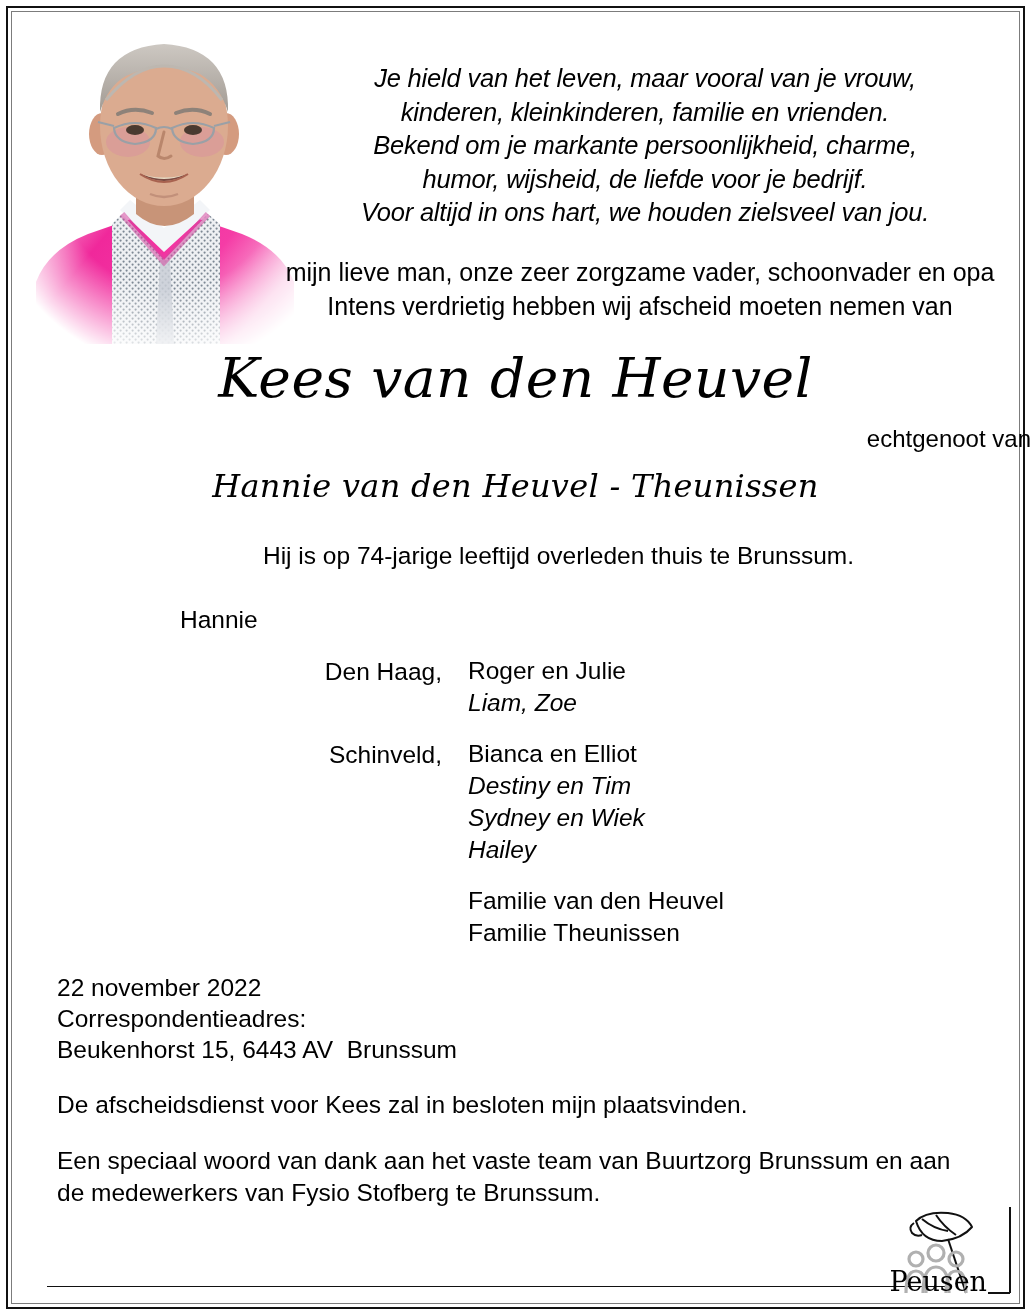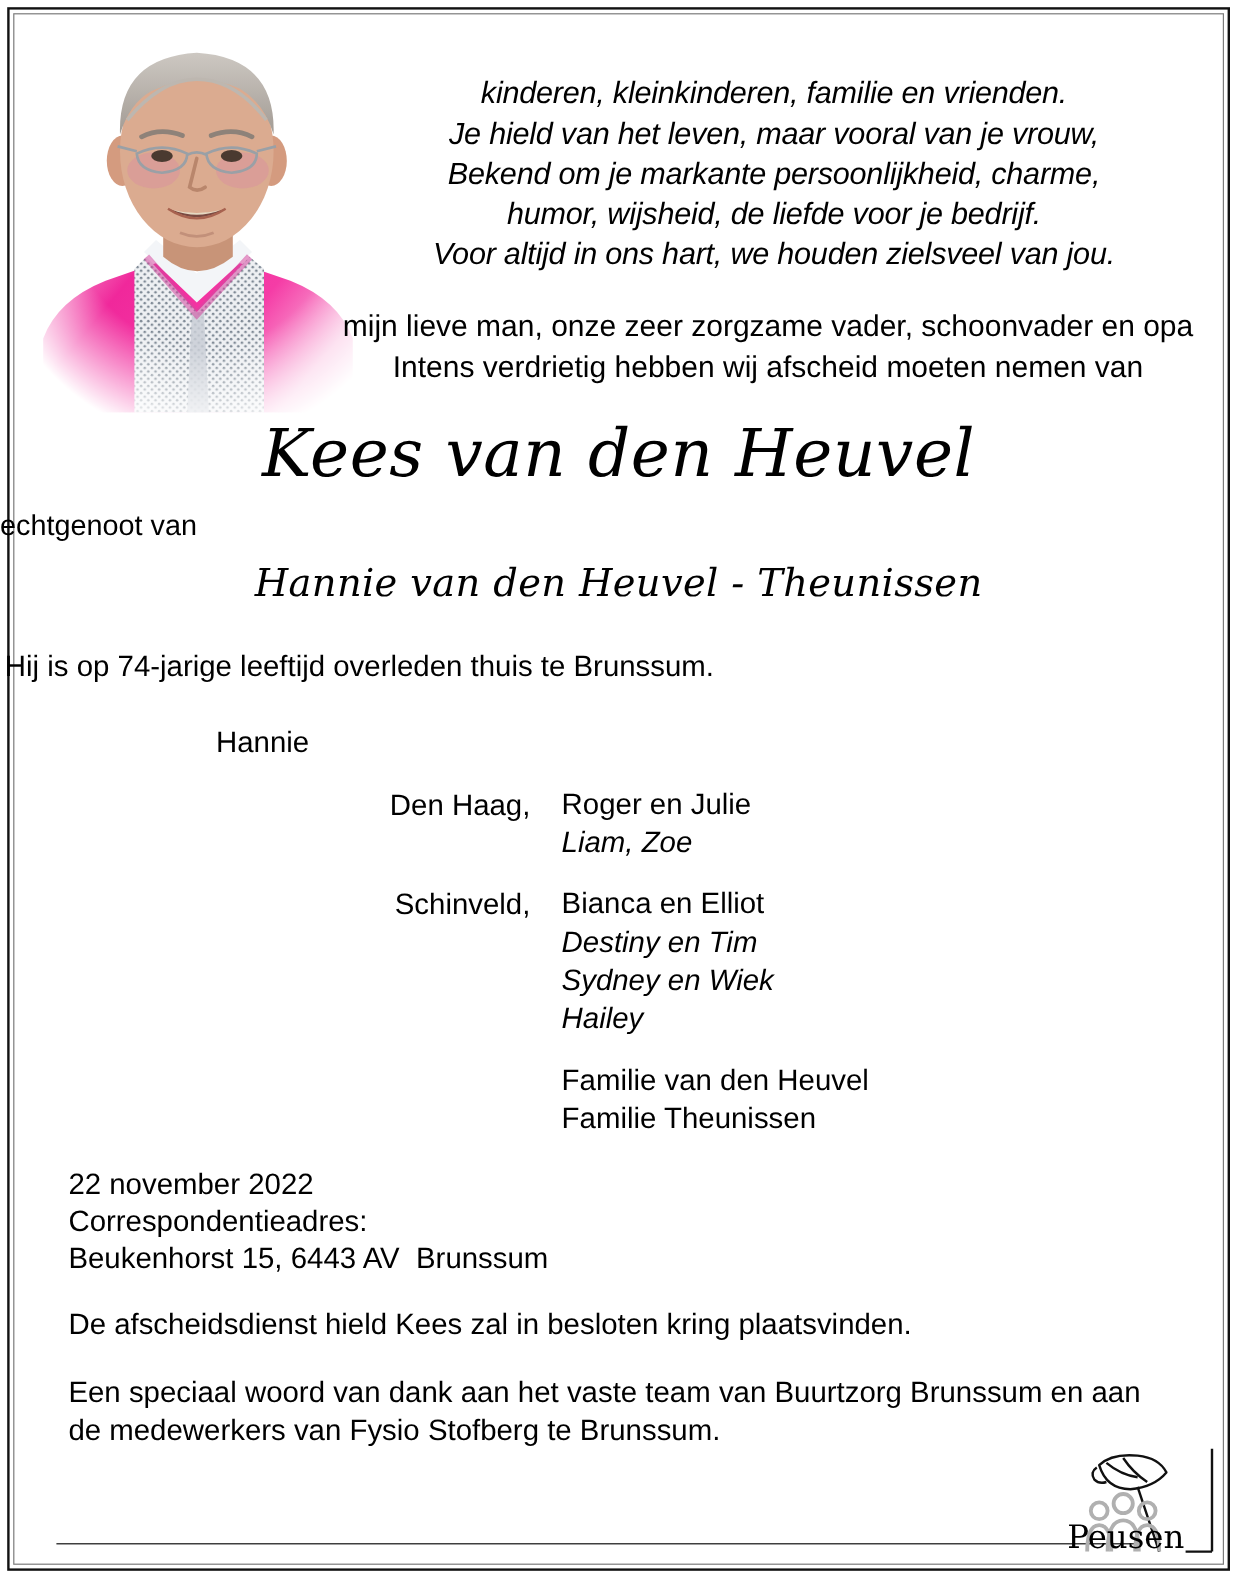--- a/index.html
+++ b/index.html
@@ -91,44 +91,44 @@
     font-style: italic;
     font-size: 55px;
     line-height: 52px;
     letter-spacing: 0.5px;
   }
   .spouse-label {
     position: absolute;
     left: 0;
     top: 424px;
     width: 1031px;
-    text-align: left;
+    text-align: right;
     font-size: 24px;
     line-height: 30px;
   }
   .spouse-name {
     position: absolute;
     left: 0;
     top: 466px;
     width: 1031px;
     text-align: center;
     font-family: "DejaVu Serif", serif;
     font-style: italic;
     font-size: 32px;
     line-height: 40px;
     letter-spacing: 0.3px;
   }
 
   
   .death-line {
     position: absolute;
-    left: 4px;
+    left: 18px;
     top: 540px;
     width: 836px;
-    text-align: left;
+    text-align: right;
     font-size: 24.5px;
     line-height: 32px;
   }
 
   
   .family {
     position: absolute;
     left: 180px;
     top: 604px;
     width: 700px;
@@ -272,22 +272,22 @@
         <path d="M126 160 Q150 174 174 160 Q150 168 126 160 Z" fill="#7a4a42"></path>
         <path d="M130 161 Q150 169 170 161 Q150 166 130 161 Z" fill="#e6d9c2"></path>
         <path d="M126 160 Q150 176 174 160" fill="none" stroke="#a8624f" stroke-width="2"></path>
 
         <path d="M136 180 Q150 186 164 180" fill="none" stroke="#c2907a" stroke-width="2.4"></path>
       </g>
     </svg>
   </div>
 
   <div class="poem">
+    <div>Je hield van het leven, maar vooral van je vrouw,</div>
     <div>kinderen, kleinkinderen, familie en vrienden.</div>
-    <div>Je hield van het leven, maar vooral van je vrouw,</div>
     <div>Bekend om je markante persoonlijkheid, charme,</div>
     <div>humor, wijsheid, de liefde voor je bedrijf.</div>
     <div>Voor altijd in ons hart, we houden zielsveel van jou.</div>
   </div>
 
   <div class="intro">
     <div>mijn lieve man, onze zeer zorgzame vader, schoonvader en opa</div>
     <div>Intens verdrietig hebben wij afscheid moeten nemen van</div>
   </div>
 
@@ -334,21 +334,21 @@
 
   <div class="bottom">
 
     <div class="addr-block">
       <div>22 november 2022</div>
       <div>Correspondentieadres:</div>
       <div>Beukenhorst 15, 6443 AV  Brunssum</div>
     </div>
 
     <div class="para">
-      <div>De afscheidsdienst hield Kees zal in besloten kring plaatsvinden.</div>
+      <div>De afscheidsdienst voor Kees zal in besloten mijn plaatsvinden.</div>
     </div>
 
 
     <div class="para">
       <div>Een speciaal woord van dank aan het vaste team van Buurtzorg Brunssum en aan</div>
       <div>de medewerkers van Fysio Stofberg te Brunssum.</div>
     </div>
 
   </div>
 

